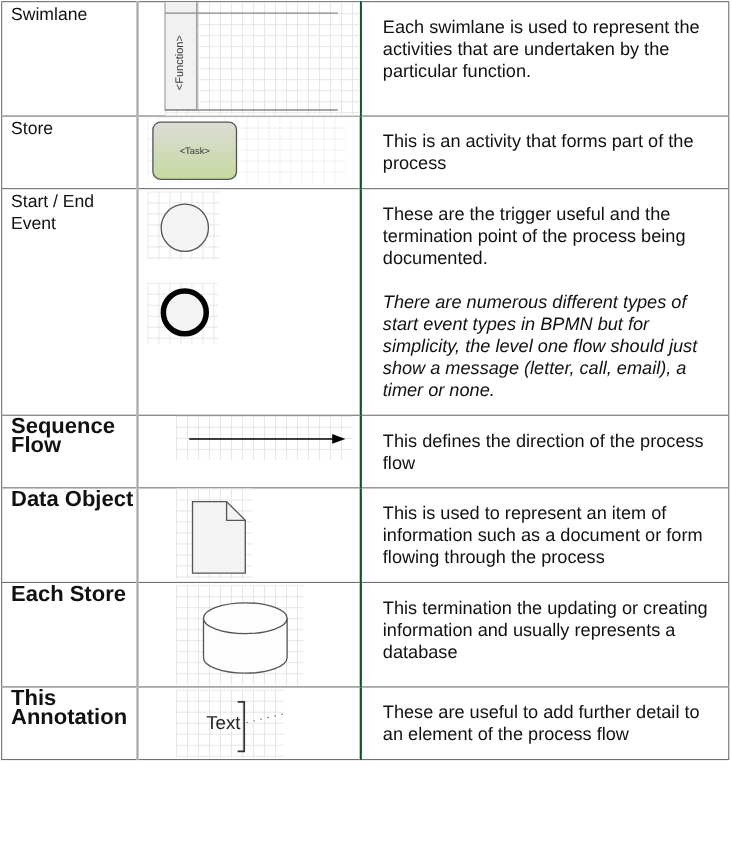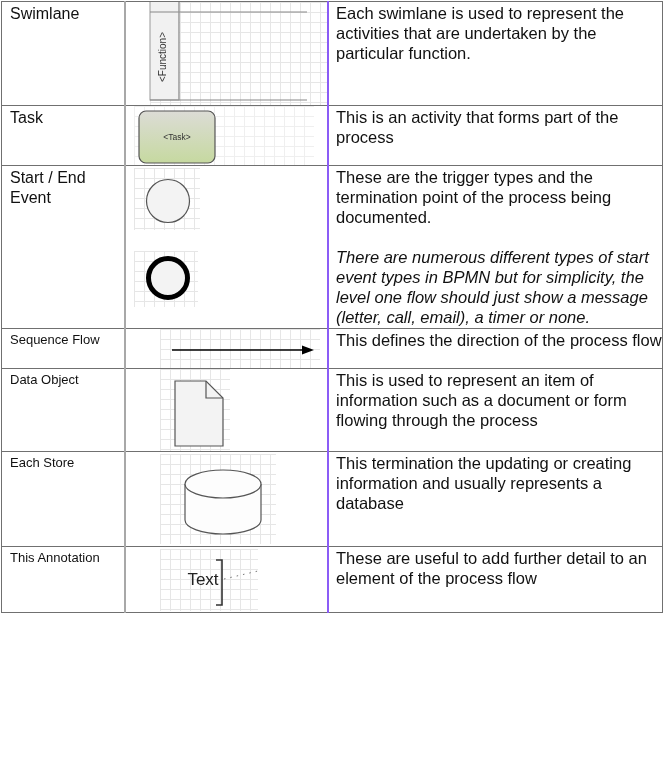--- a/index.html
+++ b/index.html
@@ -8,24 +8,24 @@
     position: absolute; left: 1px; top: 1px;
     width: 662px; border-collapse: collapse; table-layout: fixed;
     border: 1.5px solid #707070;
   }
   table.legend td {
     border-top: 1.5px solid #707070;
     border-bottom: 1.5px solid #707070;
     vertical-align: top; padding: 0; overflow: hidden;
   }
   td.c-name { width: 114px; border-right: 2px solid #a8a8a8; padding: 2px 0 0 8px !important; font-size: 16px; line-height: 19.5px; }
-  td.c-name.small { font-size: 13px; line-height: 17px; }
-  td.c-sym { width: 201px; border-right: 2px solid #8b5cf6; position: relative; }
+  td.c-name.small { font-size: 20px; line-height: 17px; font-weight: bold; }
+  td.c-sym { width: 201px; border-right: 2px solid #14532d; position: relative; }
   td.c-desc { padding: 1px 0 0 7px !important; font-size: 16.5px; line-height: 20px; }
-  .para { margin: 0; }
+  .para { margin: 12px; }
   .para + .para { margin-top: 20px; font-style: italic; }
   .grid {
     position: absolute;
     background-color: #ffffff;
     background-image:
       linear-gradient(to right, #e6e6e6 1px, transparent 1px),
       linear-gradient(to bottom, #e6e6e6 1px, transparent 1px);
     background-size: 10px 10px;
   }
   svg { position: absolute; overflow: visible; }
@@ -47,21 +47,21 @@
         <line x1="53" y1="-2" x2="53" y2="98" stroke="#999" stroke-width="1"></line>
         <text x="40" y="55" transform="rotate(-90 40 55)" font-family="Liberation Sans, sans-serif" font-size="10" text-anchor="middle" fill="#333">&lt;Function&gt;</text>
       </svg>
     </td>
     <td class="c-desc">
       <p class="para">Each swimlane is used to represent the activities that are undertaken by the particular function.</p>
     </td>
   </tr>
 
   <tr style="height:60px">
-    <td class="c-name">Task</td>
+    <td class="c-name">Store</td>
     <td class="c-sym">
       <div class="grid" style="left:8px;top:0;width:180px;height:60px;opacity:0.6"></div>
       <svg width="201" height="60" style="left:0;top:0">
         <defs>
           <linearGradient id="taskGrad" x1="0" y1="0" x2="0" y2="1">
             <stop offset="0" stop-color="#dcdcd6"></stop>
             <stop offset="1" stop-color="#c6d9a0"></stop>
           </linearGradient>
         </defs>
         <rect x="13" y="5" width="76" height="52" rx="7" ry="7" fill="url(#taskGrad)" stroke="#555" stroke-width="1.2"></rect>
@@ -79,21 +79,21 @@
       <div class="grid" style="left:8px;top:2px;width:66px;height:62px;"></div>
       <div class="grid" style="left:8px;top:85px;width:64px;height:56px;"></div>
       <svg width="201" height="163" style="left:0;top:0">
         <circle cx="42" cy="35" r="21.5" fill="#f3f3f3" stroke="#555" stroke-width="1.2"></circle>
       </svg>
       <svg width="201" height="163" style="left:0;top:0">
         <circle cx="42" cy="112" r="19.5" fill="#f3f3f3" stroke="#000" stroke-width="5"></circle>
       </svg>
     </td>
     <td class="c-desc">
-      <p class="para">These are the trigger types and the termination point of the process being documented.</p>
+      <p class="para">These are the trigger useful and the termination point of the process being documented.</p>
       <p class="para">There are numerous different types of start event types in BPMN but for simplicity, the level one flow should just show a message (letter, call, email), a timer or none.</p>
     </td>
   </tr>
 
 
 
   <tr style="height:40px">
     <td class="c-name small">Sequence Flow</td>
     <td class="c-sym">
       <div class="grid" style="left:34px;top:0;width:160px;height:40px;"></div>

